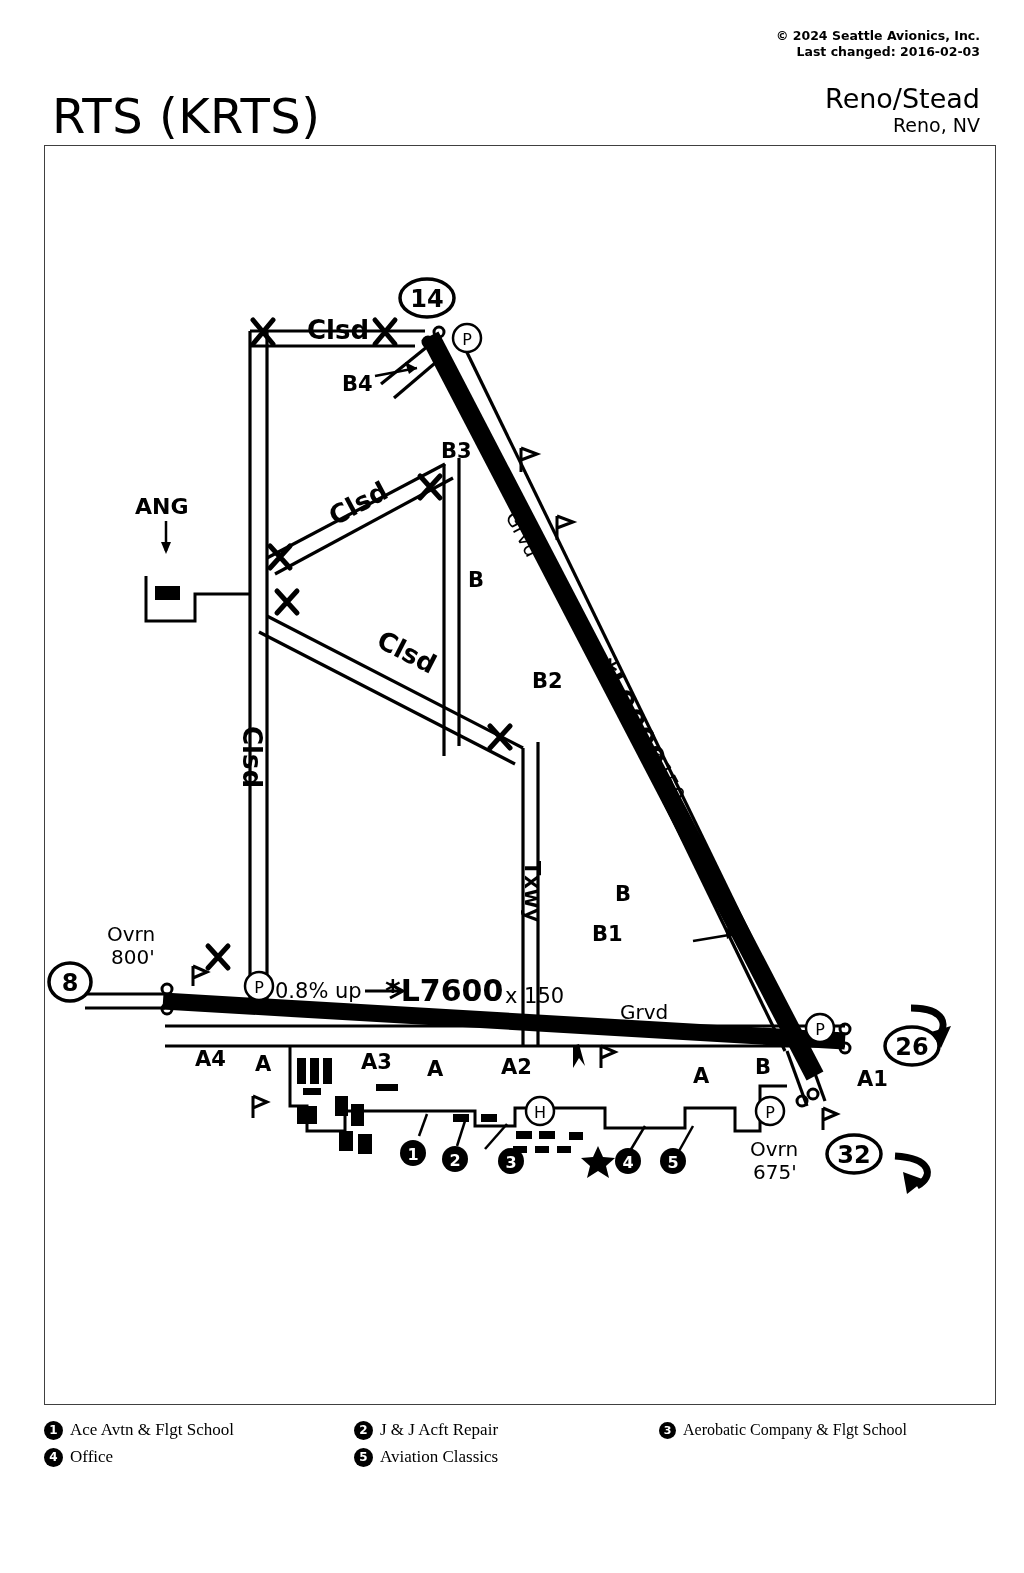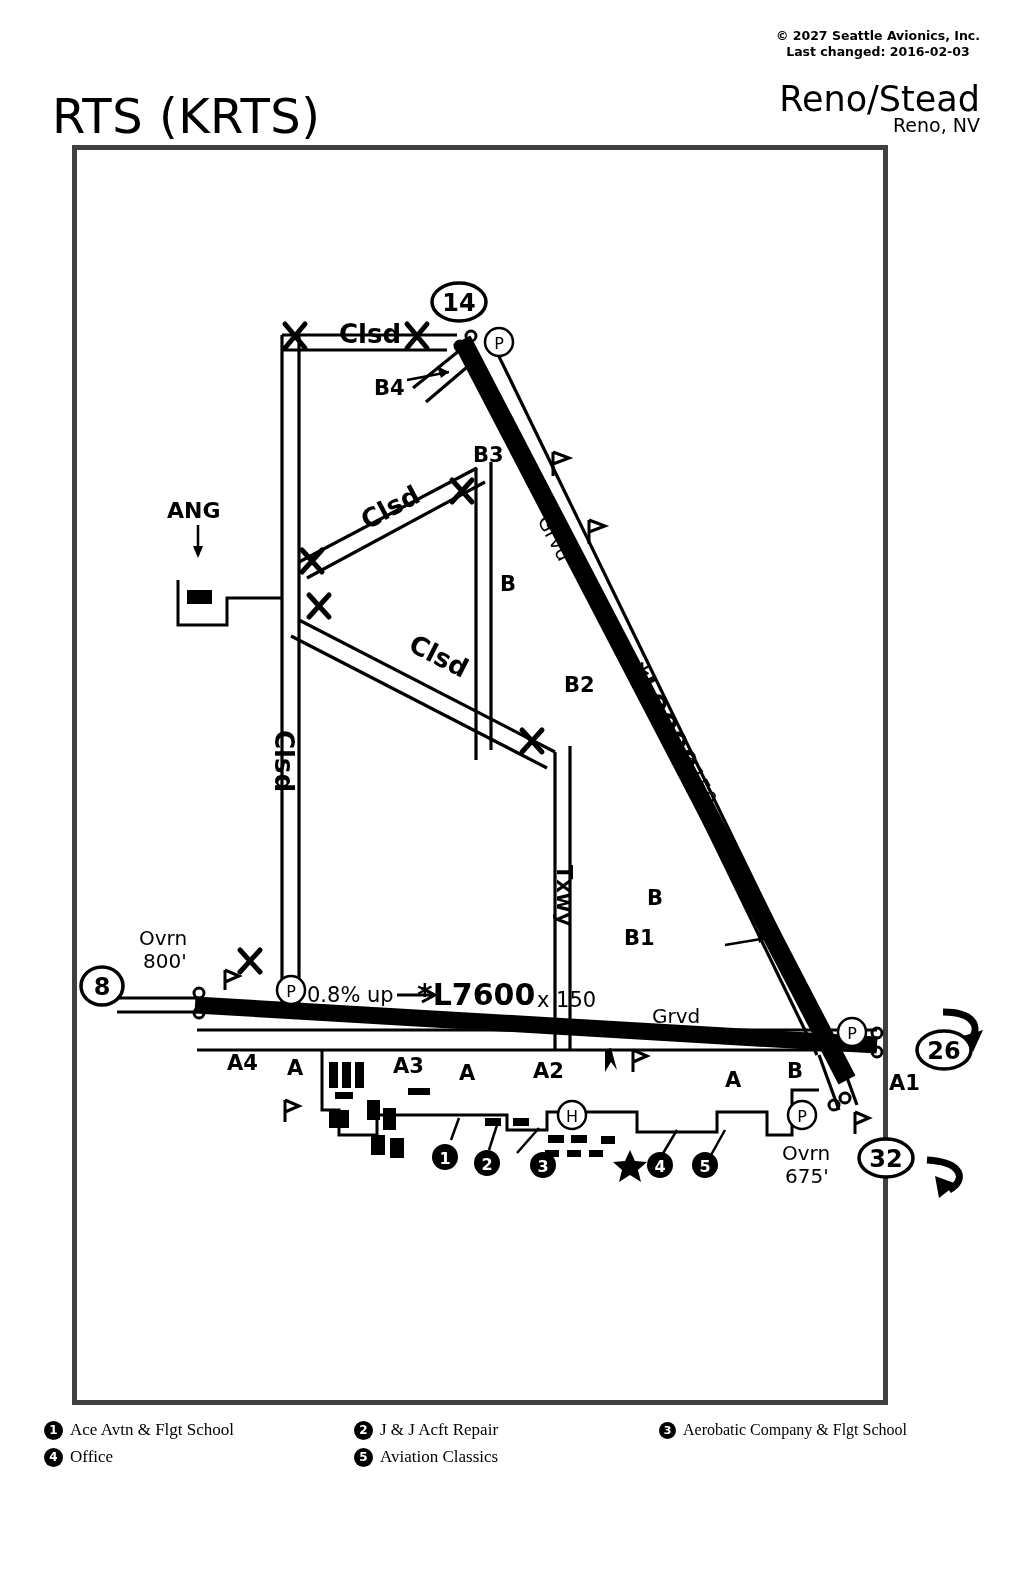--- a/index.html
+++ b/index.html
@@ -44,56 +44,55 @@
   .copyright {
     position: absolute;
     right: 44px;
     top: 28px;
     text-align: right;
     font-size: 12.5px;
     line-height: 16px;
     font-weight: 700;
     font-family: "DejaVu Sans", sans-serif;
   }
-  .copyright .line2 { font-weight: 700; text-align: center; }
+  .copyright .line2 { font-weight: 700; }
   .ident {
     position: absolute;
     left: 52px;
     top: 88px;
     font-size: 48px;
     font-family: "DejaVu Sans", sans-serif;
     letter-spacing: 0.5px;
   }
   .apt-name {
     position: absolute;
     right: 44px;
     top: 84px;
     text-align: right;
   }
   .apt-name .n1 {
-    font-size: 35px;
+    font-size: 27px;
     line-height: 30px;
     font-family: "DejaVu Sans", sans-serif;
   }
   .apt-name .n2 {
     font-size: 19px;
     line-height: 22px;
     font-family: "DejaVu Sans", sans-serif;
   }
   
   .frame {
     position: absolute;
     left: 44px;
     top: 145px;
-    width: 816px;
+    width: 952px;
     height: 1260px;
-    border: 5px solid #404040;
+    border: 1px solid #404040;
     box-sizing: border-box;
     background: #fff;
-    margin-left: 28px;
   }
   .diagram-svg {
     position: absolute;
     left: 0; top: 0;
     width: 936px;
     height: 1260px;
   }
   
   .legend {
     position: absolute;
@@ -138,21 +137,21 @@
     width: 17px; height: 17px; font-size: 11px;
   }
 </style>
 </head>
 <body>
 
 <div class="page">
 
 
   <div class="copyright">
-    <div>© 2027 Seattle Avionics, Inc.</div>
+    <div>© 2024 Seattle Avionics, Inc.</div>
     <div class="line2">Last changed: 2016-02-03</div>
   </div>
 
   <div class="ident">RTS (KRTS)</div>
 
   <div class="apt-name">
     <div class="n1">Reno/Stead</div>
     <div class="n2">Reno, NV</div>
   </div>
 

